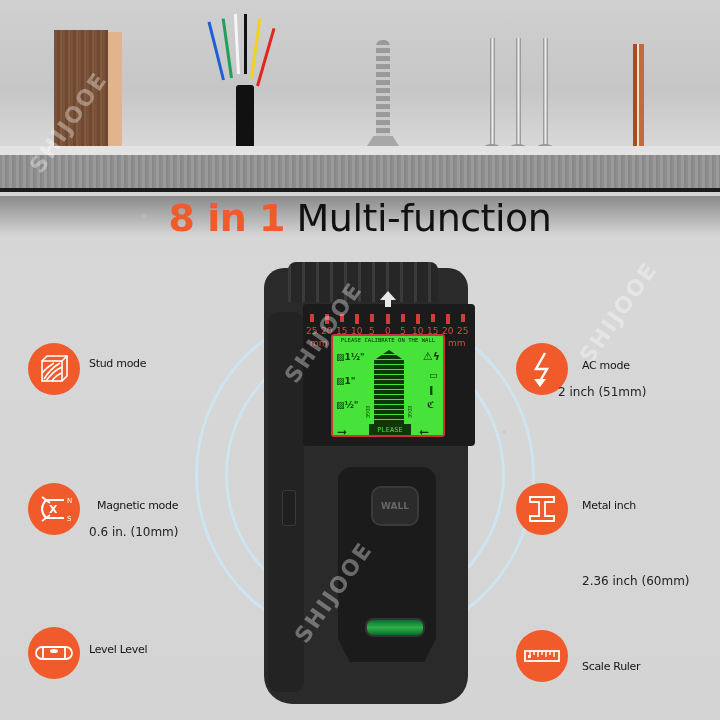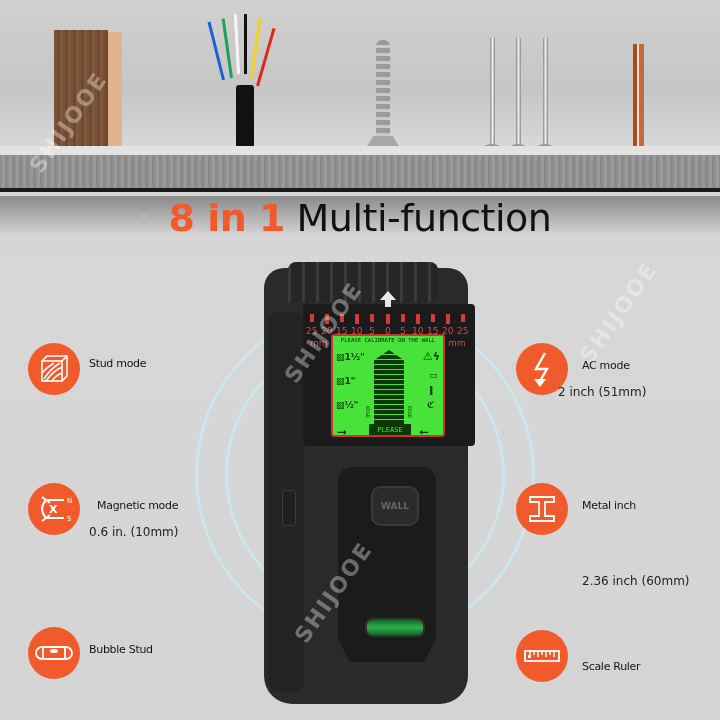--- a/index.html
+++ b/index.html
@@ -225,21 +225,21 @@
   <div class="feat-icon" style="left:28px;top:627px;">
     <svg viewBox="0 0 52 52">
         <g fill="none" stroke="#fff" stroke-width="1.8">
       <rect x="8" y="20" width="36" height="12" rx="6"></rect>
           <line x1="15" y1="20" x2="15" y2="32"></line>
           <line x1="37" y1="20" x2="37" y2="32"></line>
         </g>
       <ellipse cx="26" cy="24" rx="4" ry="2" fill="#fff"></ellipse>
       </svg>
   </div>
-  <div class="feat-title" style="left:89px;top:643px;">Bubble Stud</div>
+  <div class="feat-title" style="left:89px;top:643px;">Level Level</div>
 
   <div class="feat-icon" style="left:516px;top:343px;">
     <svg viewBox="0 0 52 52">
         <g fill="none" stroke="#fff" stroke-width="2.4" stroke-linejoin="miter">
       <polyline points="29,10 20,26 31,26 24,38"></polyline>
         </g>
       <polygon points="18,36 30,36 24,44" fill="#fff"></polygon>
       </svg>
   </div>
   <div class="feat-title" style="left:582px;top:359px;">AC mode</div>

